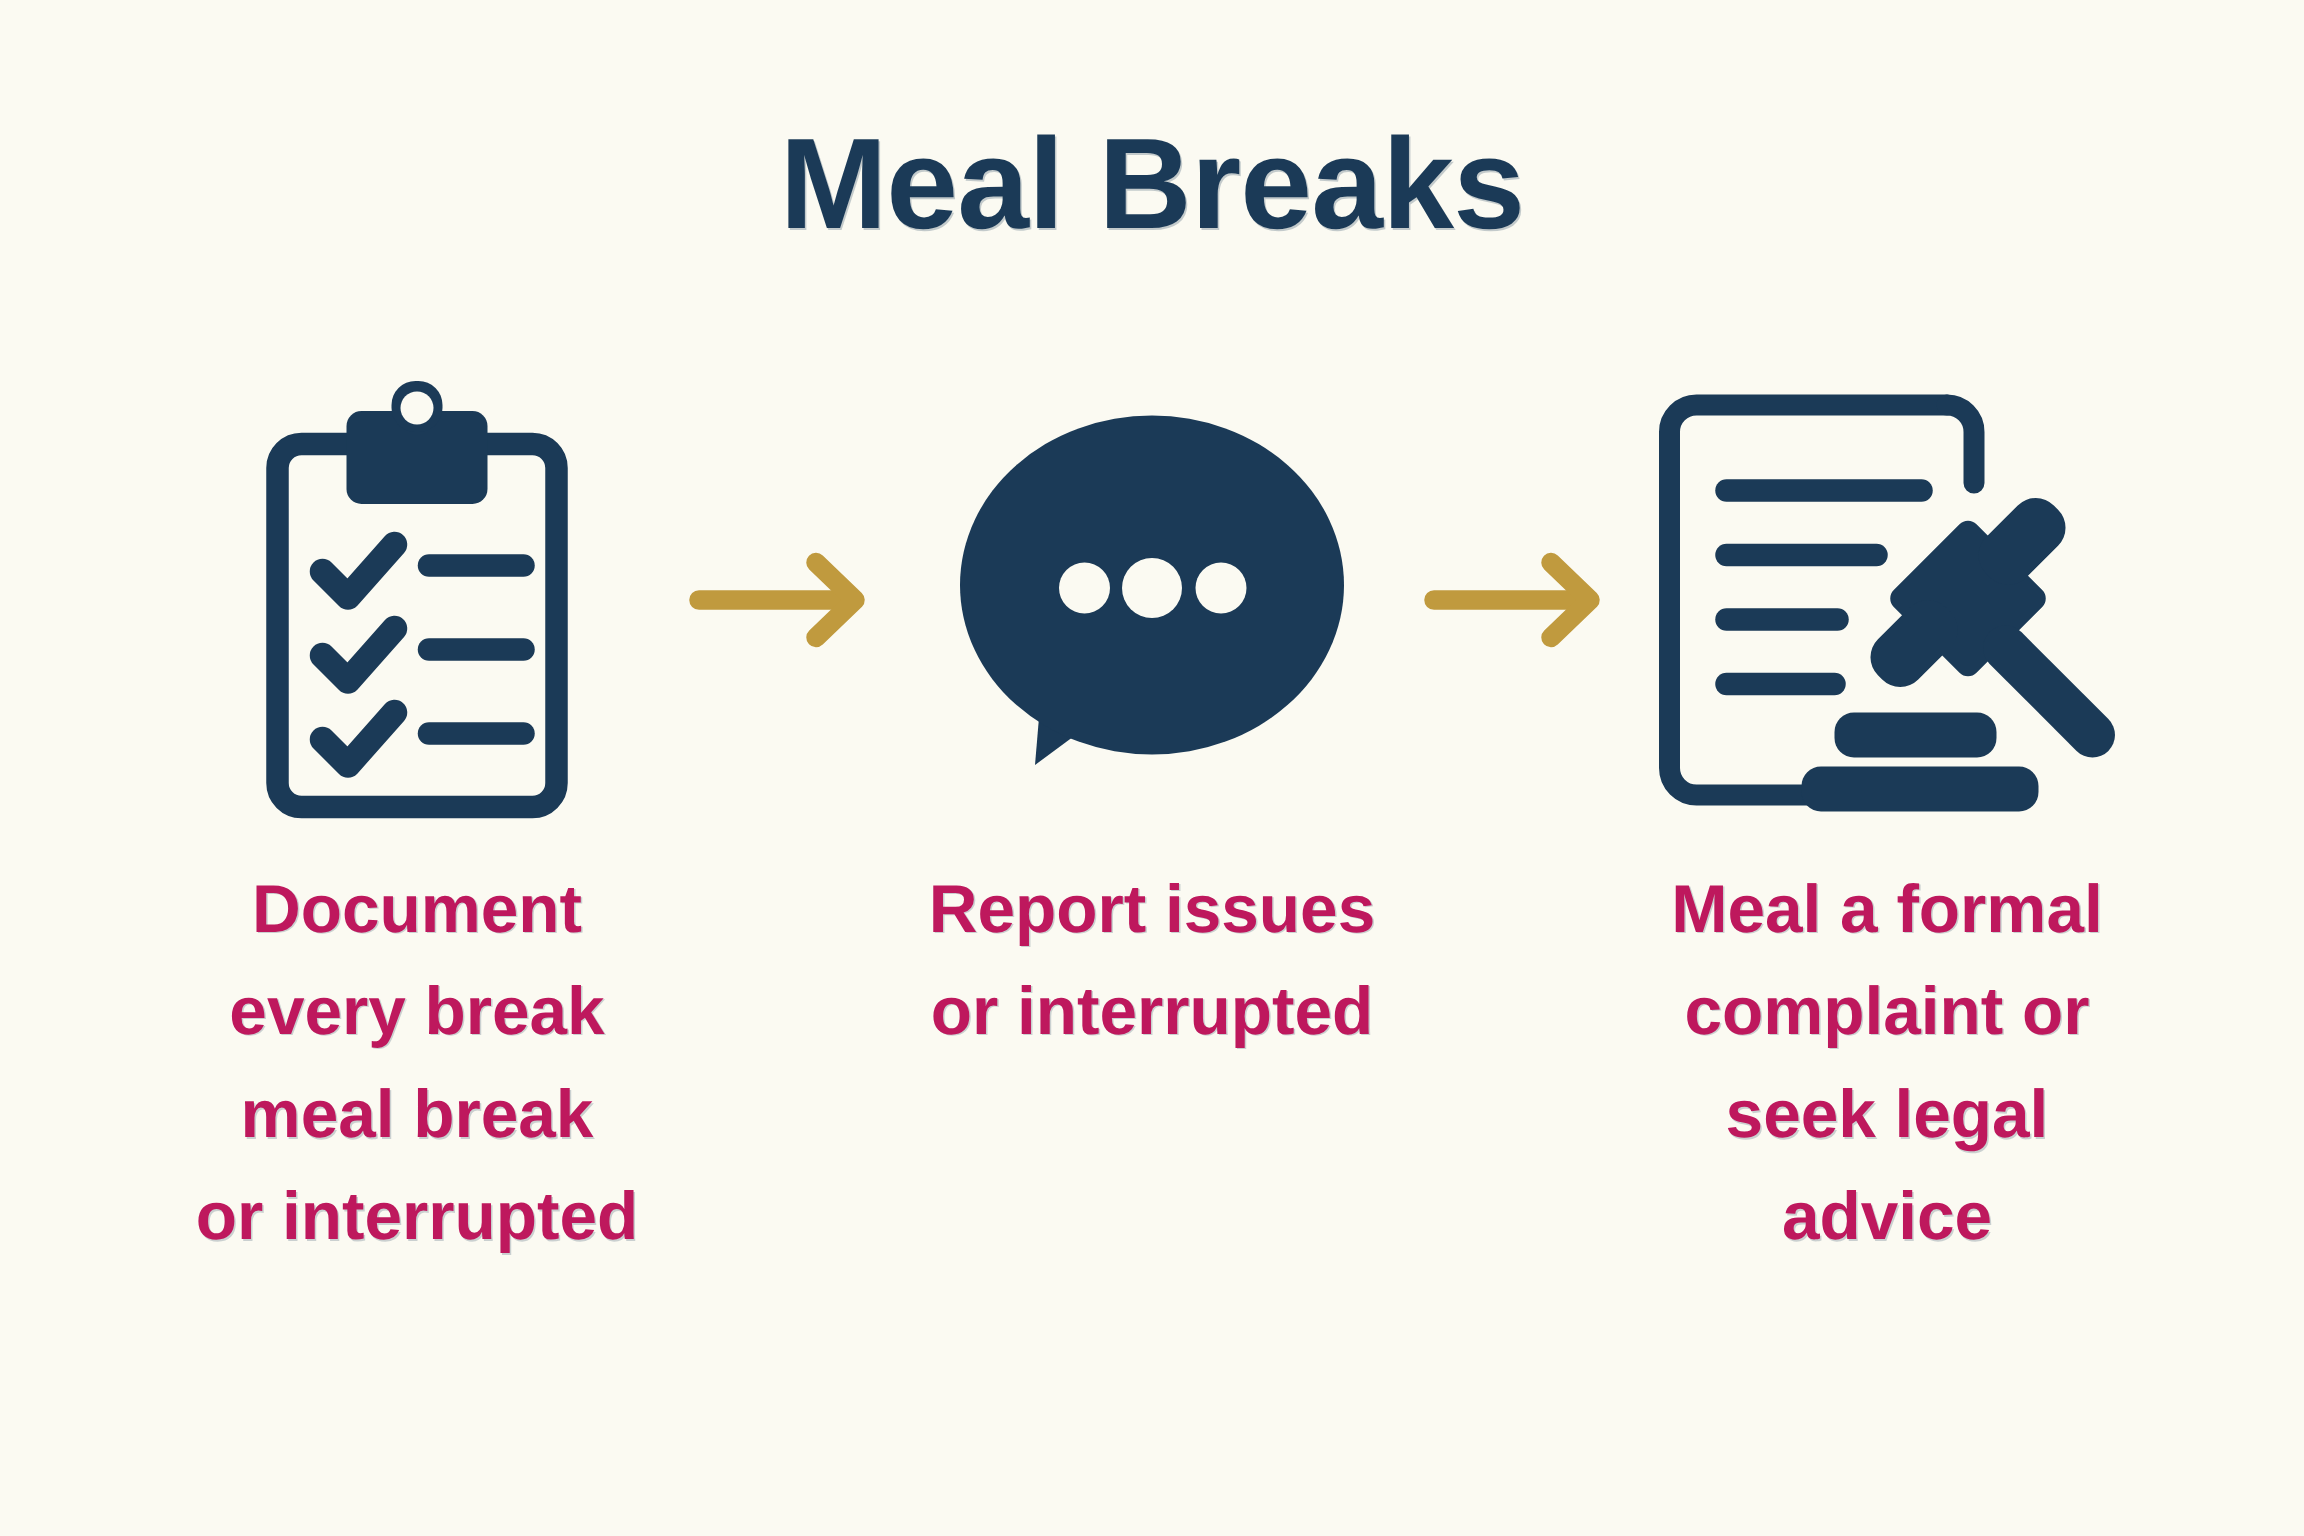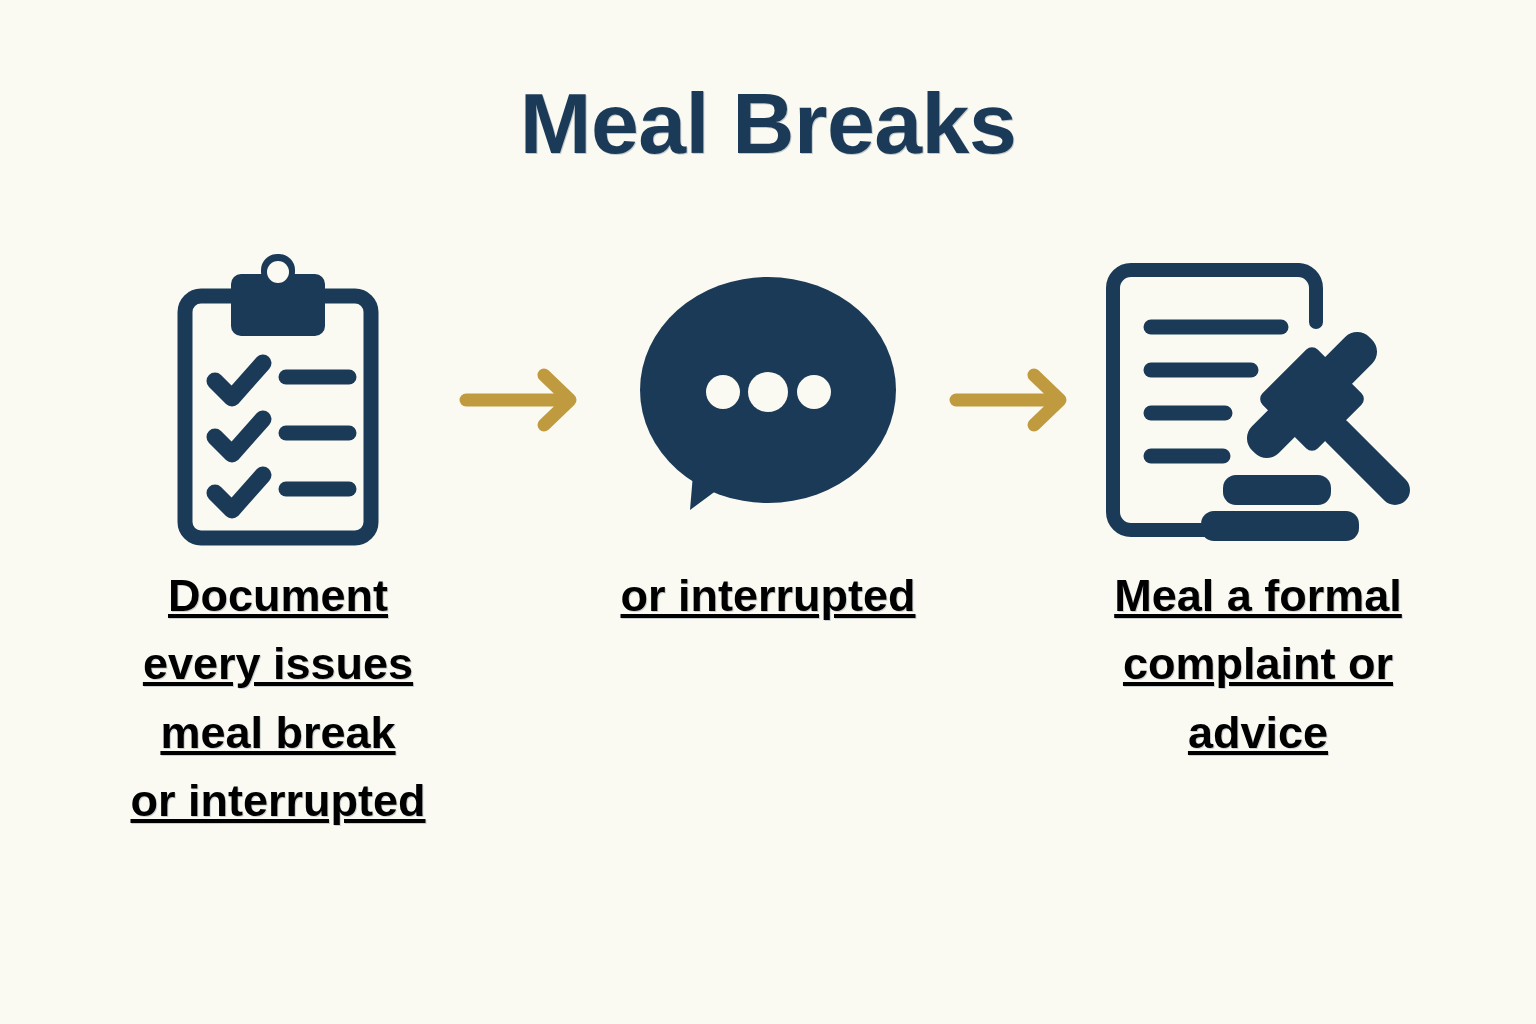--- a/index.html
+++ b/index.html
@@ -53,28 +53,27 @@
     flex-direction: column;
     align-items: center;
   }
   .step-icon {
     height: 300px;
     display: flex;
     align-items: center;
     justify-content: center;
   }
   .step-caption {
-    margin-top: 12px;
+    margin-top: 22px;
     text-align: center;
     font-size: 45px;
     font-weight: bold;
     line-height: 1.52;
-    color: #000000;
+    color: #be185d;
     text-shadow: 1px 1px 0 rgba(27,58,87,0.22);
-    text-decoration: underline;
   }
   .step-caption .cap-line { display: block; white-space: nowrap; }
 
   .arrow-cell {
     width: 130px;
     height: 300px;
     display: flex;
     align-items: center;
     justify-content: center;
   }
@@ -105,21 +104,21 @@
 
           <path d="M62 187 L79 204 L110 169" fill="none" stroke="#1b3a57" stroke-width="17" stroke-linecap="round" stroke-linejoin="round"></path>
           <line x1="133" y1="183" x2="196" y2="183" stroke="#1b3a57" stroke-width="15" stroke-linecap="round"></line>
 
           <path d="M62 243 L79 260 L110 225" fill="none" stroke="#1b3a57" stroke-width="17" stroke-linecap="round" stroke-linejoin="round"></path>
           <line x1="133" y1="239" x2="196" y2="239" stroke="#1b3a57" stroke-width="15" stroke-linecap="round"></line>
         </svg>
       </div>
       <div class="step-caption">
         <span class="cap-line">Document</span>
-        <span class="cap-line">every issues</span>
+        <span class="cap-line">every break</span>
         <span class="cap-line">meal break</span>
         <span class="cap-line">or interrupted</span>
       </div>
     </div>
 
     <div class="arrow-cell">
       <svg width="130" height="70" viewBox="0 0 130 70">
         <line x1="8" y1="35" x2="105" y2="35" stroke="#c09a3e" stroke-width="13" stroke-linecap="round"></line>
         <path d="M86 10 L112 35 L86 60" fill="none" stroke="#c09a3e" stroke-width="13" stroke-linecap="round" stroke-linejoin="round"></path>
       </svg>
@@ -132,20 +131,21 @@
           <path d="M70 155 L62 250 L135 196 Z" fill="#1b3a57"></path>
 
           <ellipse cx="140" cy="130" rx="128" ry="113" fill="#1b3a57"></ellipse>
 
           <circle cx="95" cy="132" r="17" fill="#fbfaf2"></circle>
           <circle cx="140" cy="132" r="20" fill="#fbfaf2"></circle>
           <circle cx="186" cy="132" r="17" fill="#fbfaf2"></circle>
         </svg>
       </div>
       <div class="step-caption">
+        <span class="cap-line">Report issues</span>
         <span class="cap-line">or interrupted</span>
       </div>
     </div>
 
     <div class="arrow-cell">
       <svg width="130" height="70" viewBox="0 0 130 70">
         <line x1="8" y1="35" x2="105" y2="35" stroke="#c09a3e" stroke-width="13" stroke-linecap="round"></line>
         <path d="M86 10 L112 35 L86 60" fill="none" stroke="#c09a3e" stroke-width="13" stroke-linecap="round" stroke-linejoin="round"></path>
       </svg>
     </div>
@@ -170,18 +170,19 @@
 
           <rect x="258" y="155" width="30" height="112" rx="15" ry="15" fill="#1b3a57" transform="rotate(-45 273 211)"></rect>
 
           <rect x="130" y="225" width="108" height="30" rx="13" ry="13" fill="#1b3a57"></rect>
           <rect x="108" y="261" width="158" height="30" rx="13" ry="13" fill="#1b3a57"></rect>
         </svg>
       </div>
       <div class="step-caption">
         <span class="cap-line">Meal a formal</span>
         <span class="cap-line">complaint or</span>
+        <span class="cap-line">seek legal</span>
         <span class="cap-line">advice</span>
       </div>
     </div>
 
   </div>
 </div>
 
 </body></html>

